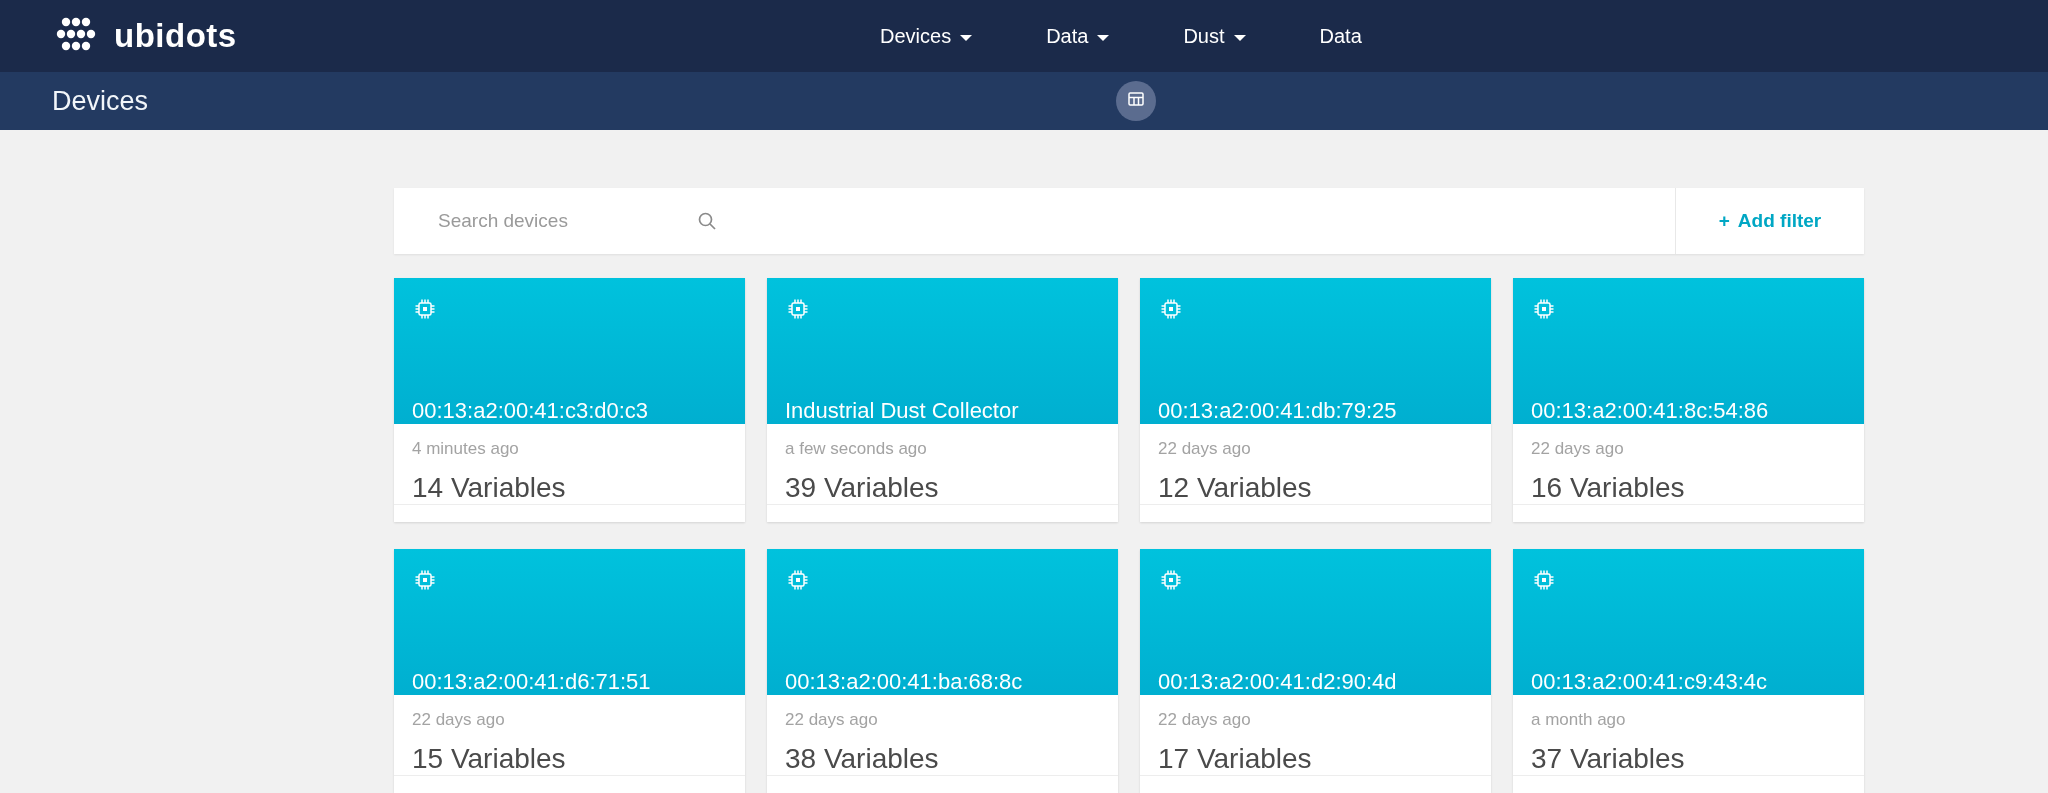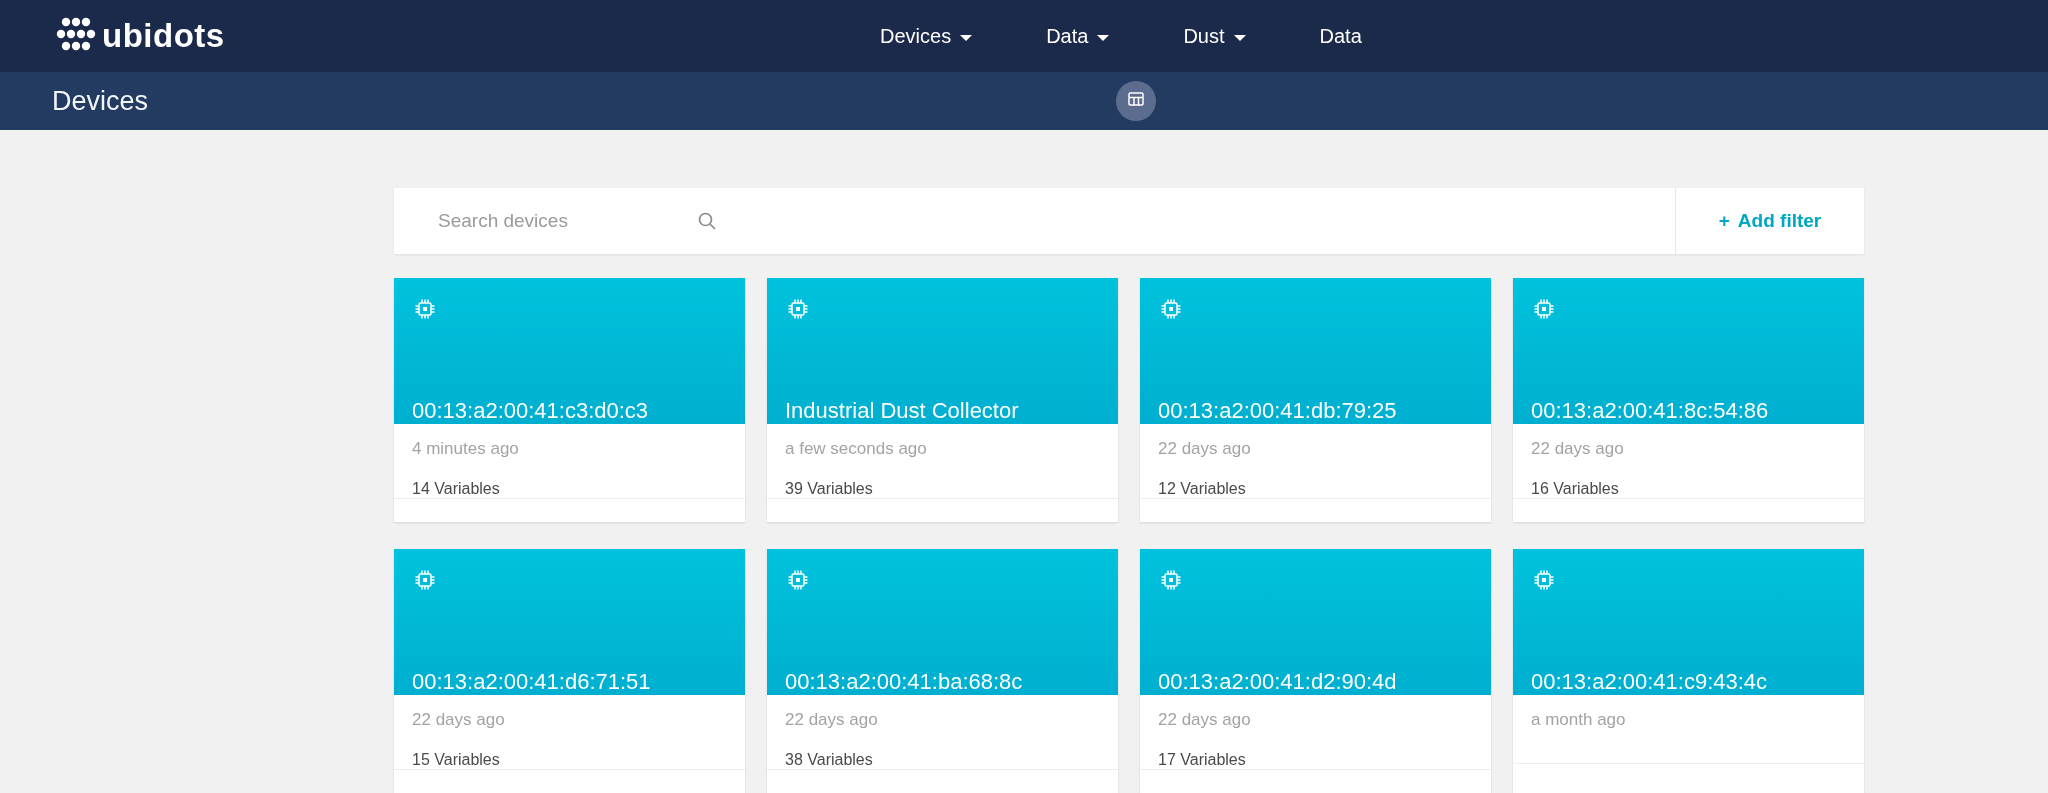--- a/index.html
+++ b/index.html
@@ -8,21 +8,21 @@
     width: 2048px; height: 793px; overflow: hidden;
     background: var(--page-bg, #f1f1f1);
     font-family: "Liberation Sans", sans-serif;
   }
 
   
   .navbar {
     height: 72px; background: var(--navbar, #1b2a4a);
     display: flex; align-items: center; position: relative;
   }
-  .brand { display: flex; align-items: center; margin-left: 50px; cursor: pointer; text-align: center; }
+  .brand { display: flex; align-items: center; gap: 12px; margin-left: 50px; cursor: pointer; text-align: center; }
   .brand-text { color: #fff; font-size: 33px; font-weight: bold; letter-spacing: 0.5px; }
   .nav-items { position: absolute; left: 880px; top: 0; height: 72px; display: flex; gap: 74px; align-items: center; }
   .nav-item { color: #fff; font-size: 20px; display: flex; align-items: center; gap: 9px; cursor: pointer; }
   .caret {
     width: 0; height: 0; border-left: 6px solid transparent;
     border-right: 6px solid transparent; border-top: 6px solid #fff; margin-top: 3px;
   }
 
   
   .subheader {
@@ -71,21 +71,21 @@
     height: 146px; flex: 0 0 146px; position: relative;
     background: linear-gradient(180deg, var(--card-header-top, #00c2dd), var(--card-header-bottom, #00afd0));
   }
   .chip { position: absolute; left: 18px; top: 18px; }
   .device-name {
     position: absolute; left: 18px; bottom: 0; color: #fff;
     font-size: 22px; font-weight: 400; white-space: nowrap;
   }
   .card-body { padding: 15px 18px 0; }
   .last-activity { color: #a3a3a3; font-size: 17px; }
-  .var-count { color: #4a4a4a; font-size: 16px; margin-top: 21px; }
+  .var-count { color: #4a4a4a; font-size: 28px; margin-top: 13px; }
   .card-footer { margin-top: auto; height: 30px; border-top: 1px solid #ededed; }
 </style>
 </head>
 <body>
 
 <div class="navbar">
   <div class="brand">
     <span>
       <svg width="52" height="40" viewBox="0 0 52 40" fill="#ffffff">
         <circle cx="16" cy="8" r="4.2"></circle>
@@ -377,16 +377,17 @@
             <line x1="7" y1="16" x2="3.5" y2="16"></line>
           <line x1="19" y1="10" x2="22.5" y2="10"></line>
             <line x1="19" y1="13" x2="22.5" y2="13"></line>
             <line x1="19" y1="16" x2="22.5" y2="16"></line>
         </svg>
       </span>
       <span class="device-name">00:13:a2:00:41:c9:43:4c</span>
     </div>
     <div class="card-body">
       <div class="last-activity">a month ago</div>
+      <div class="var-count">37 Variables</div>
     </div>
     <div class="card-footer"></div>
   </div>
 </div>
 
 </body></html>

